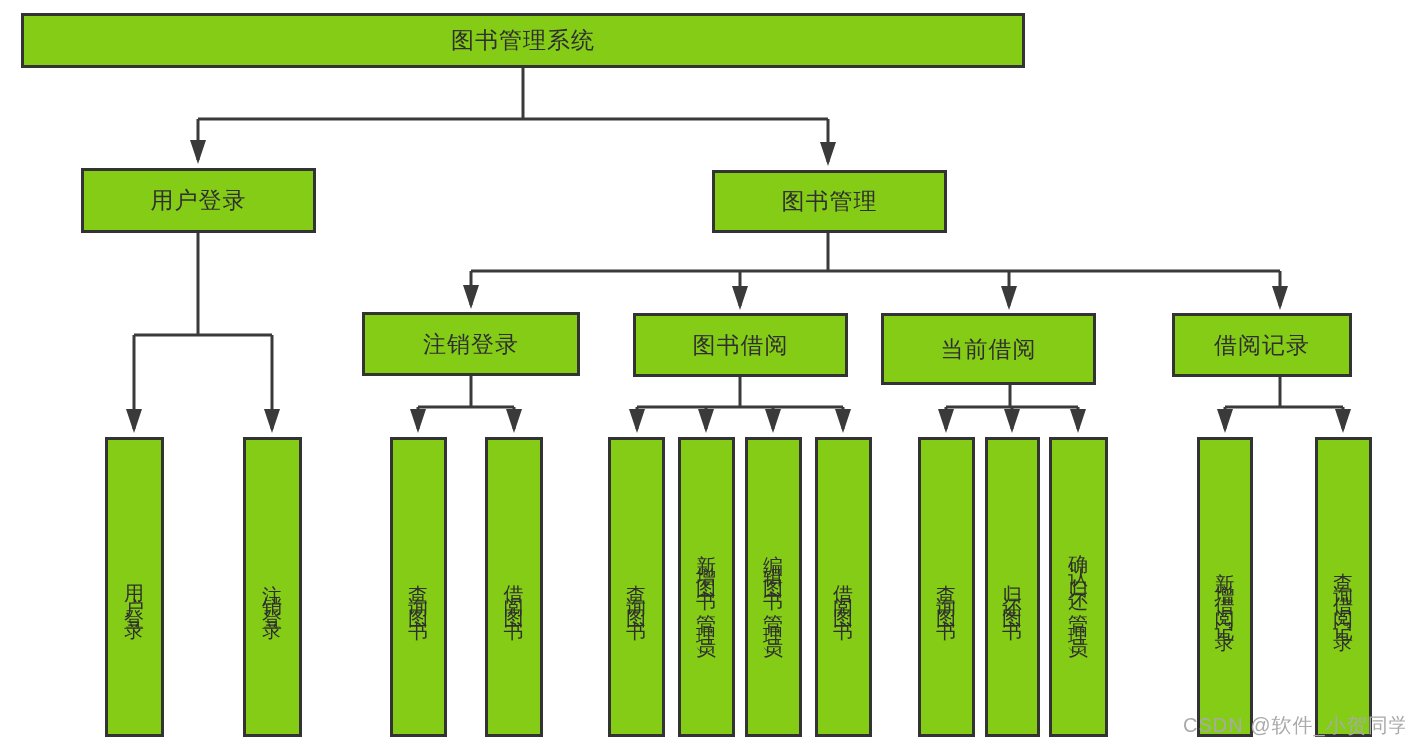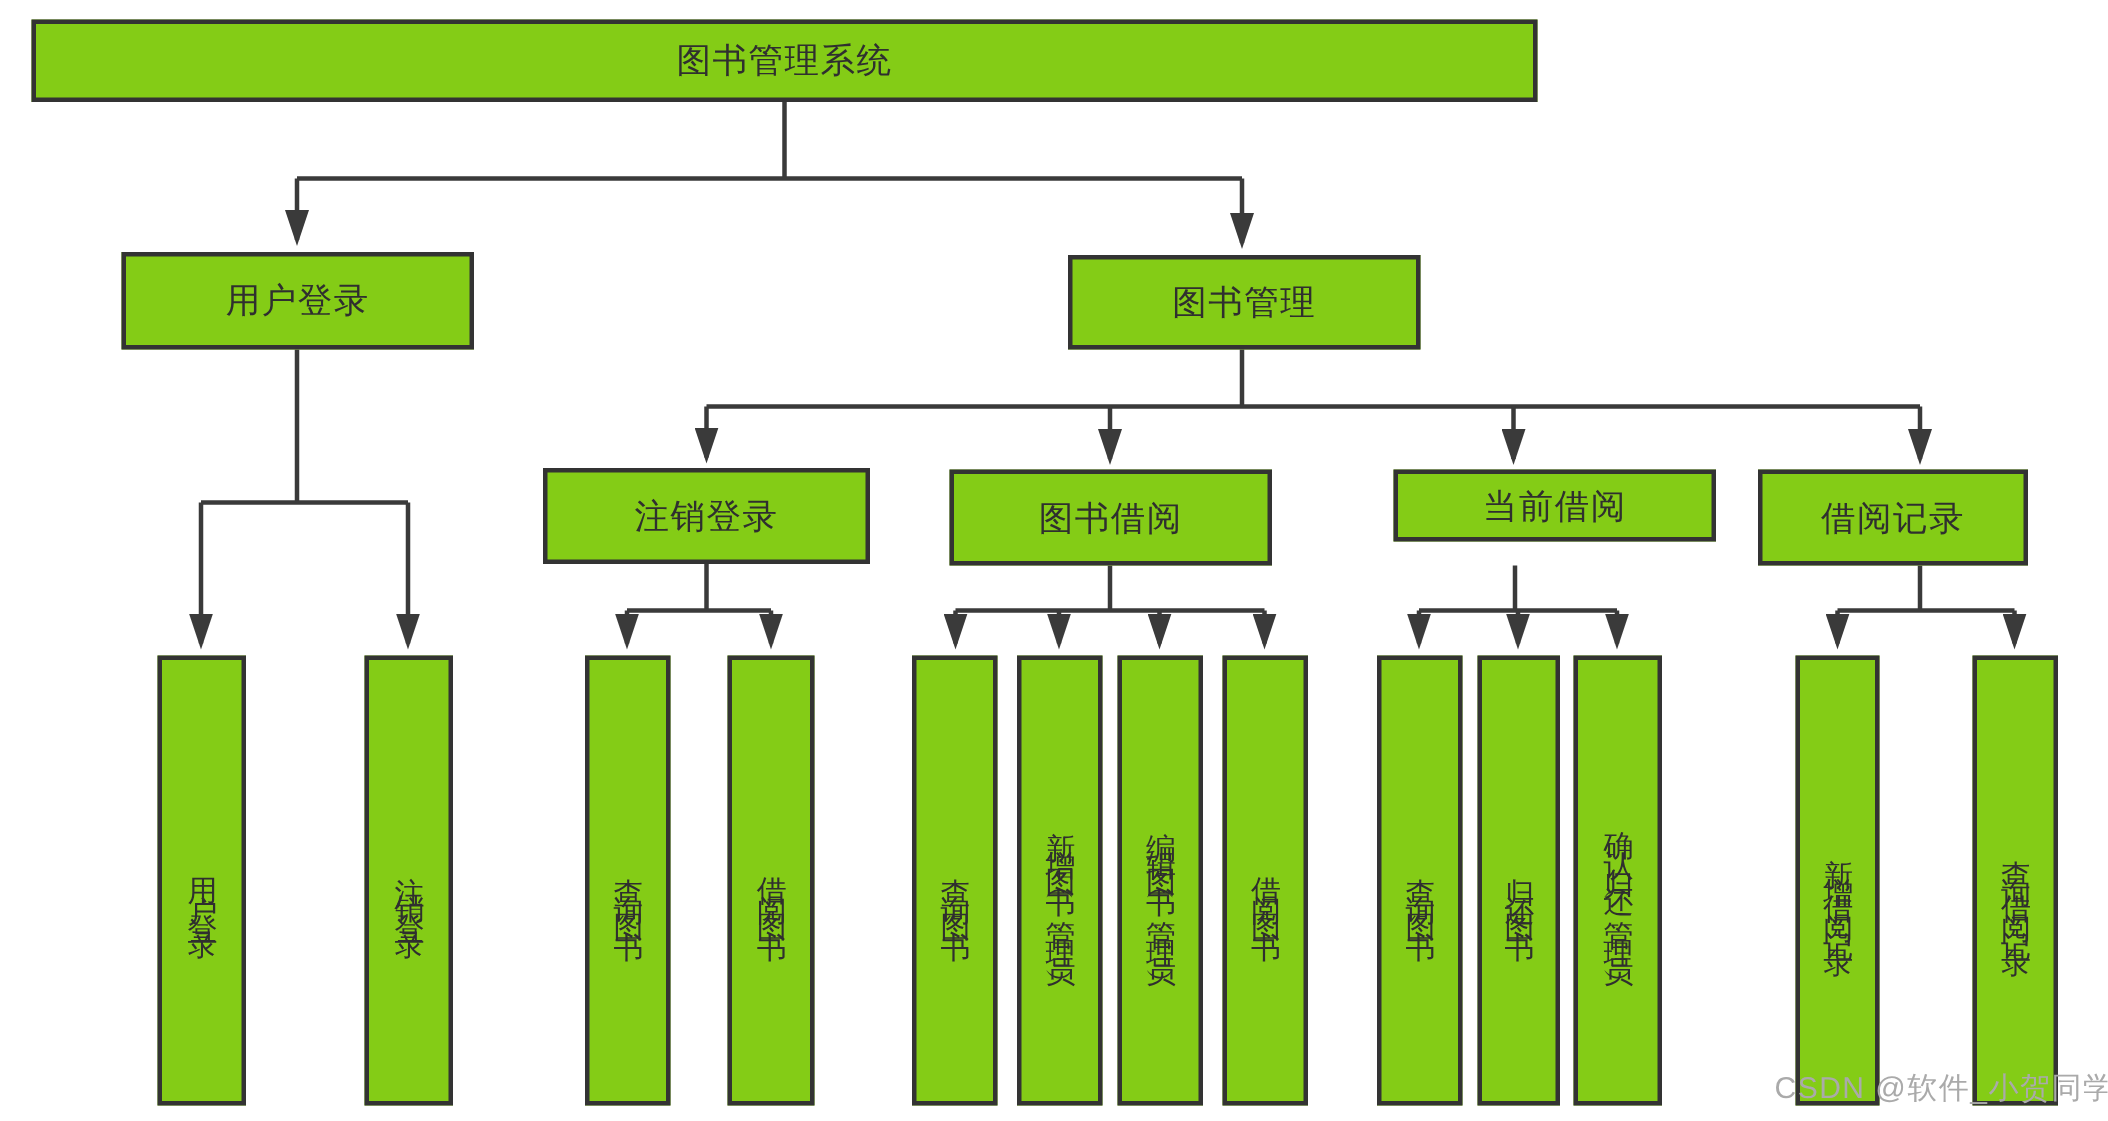--- a/index.html
+++ b/index.html
@@ -94,21 +94,21 @@
   <div class="node h" style="left:712px;top:170px;width:235px;height:63px;">
     <span>图书管理</span>
   </div>
 
   <div class="node h" style="left:362px;top:312px;width:218px;height:64px;">
     <span>注销登录</span>
   </div>
   <div class="node h" style="left:633px;top:313px;width:215px;height:64px;">
     <span>图书借阅</span>
   </div>
-  <div class="node h" style="left:929px;top:313px;width:215px;height:48px;">
+  <div class="node h" style="left:881px;top:313px;width:215px;height:72px;">
     <span>当前借阅</span>
   </div>
   <div class="node h" style="left:1172px;top:313px;width:180px;height:64px;">
     <span>借阅记录</span>
   </div>
 
   <div class="node leaf" style="left:105px;top:437px;width:59px;height:300px;">
     <span>用户登录</span>
   </div>
   <div class="node leaf" style="left:243px;top:437px;width:59px;height:300px;">

